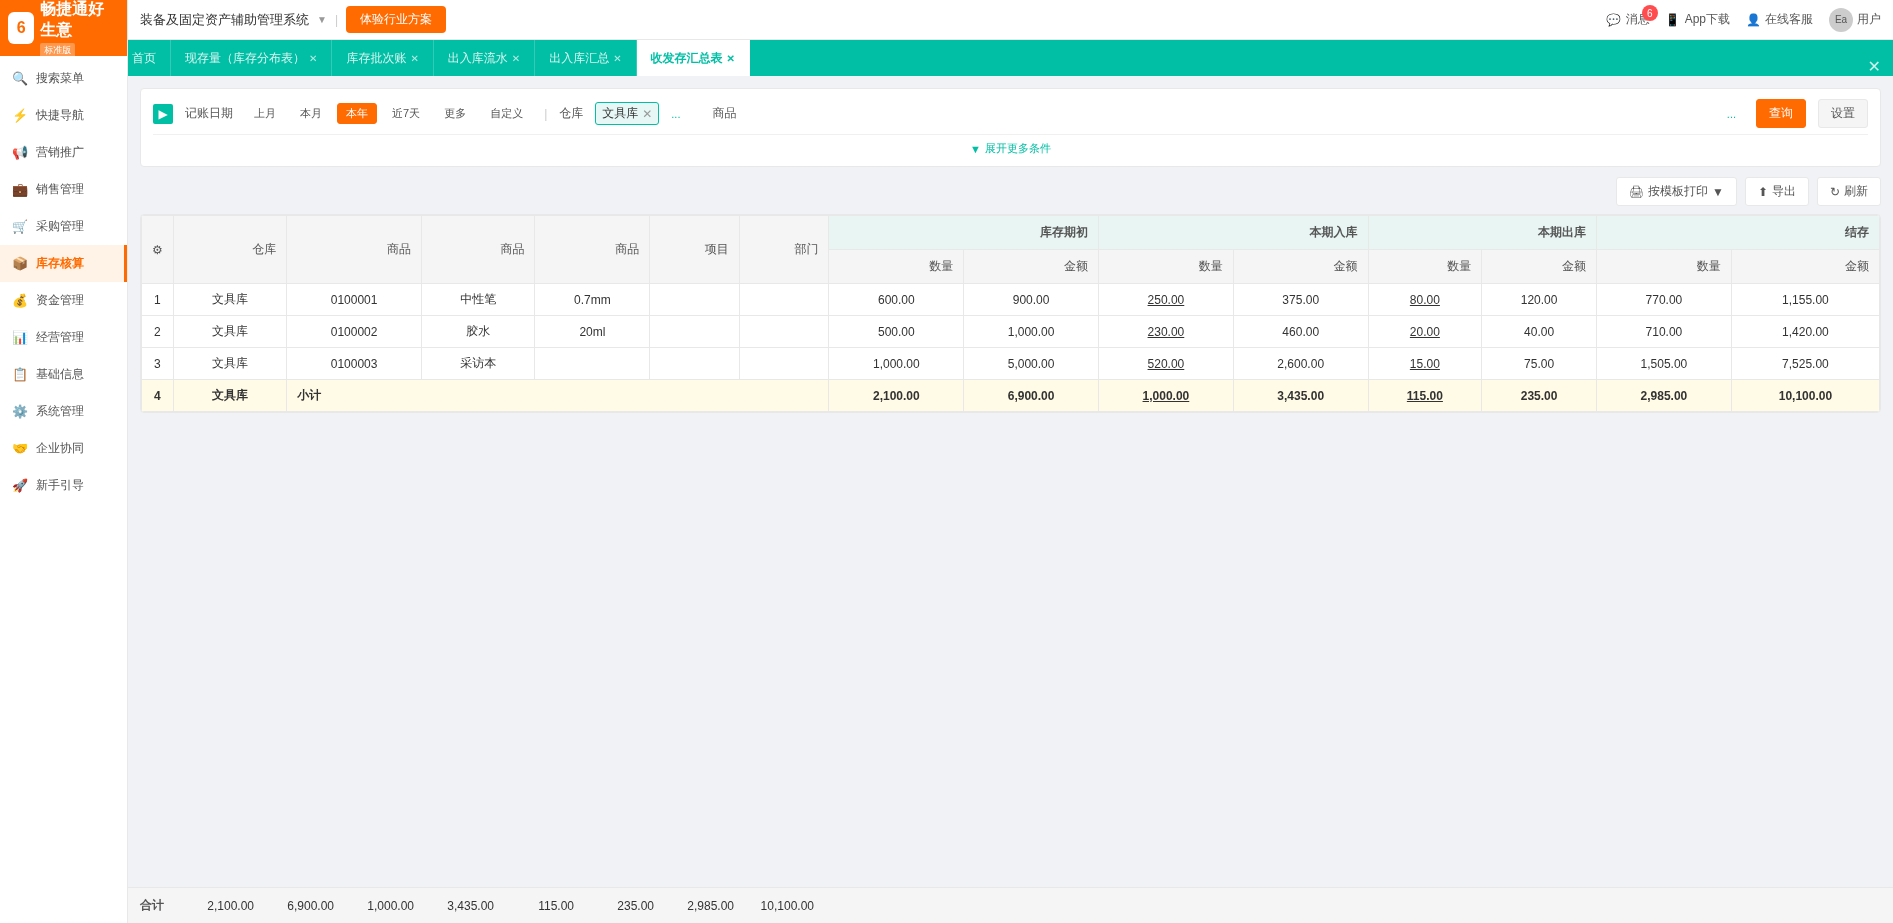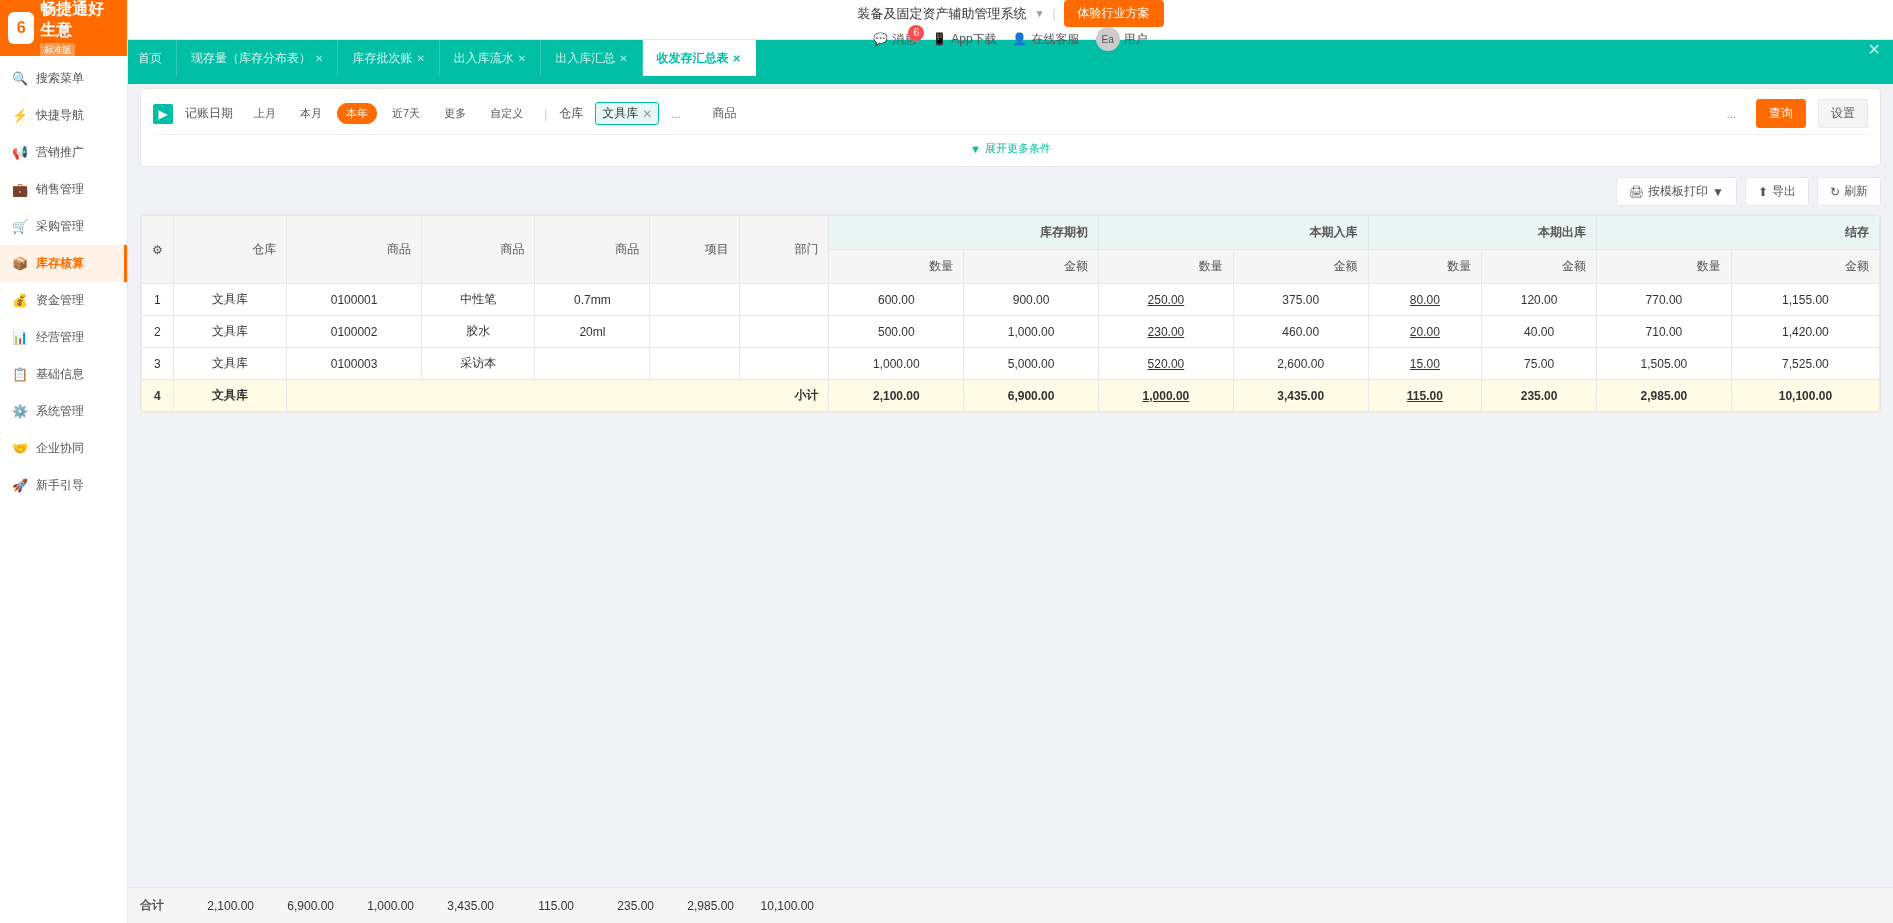--- a/index.html
+++ b/index.html
@@ -31,43 +31,43 @@
       font-size: 12px; transition: background 0.2s;
     }
     .sidebar-item.active { background: #fff3e8; color: #ff6b00; font-weight: bold; border-right: 3px solid #ff6b00; }
     .sidebar-item-icon { width: 16px; height: 16px; display: flex; align-items: center; justify-content: center; font-size: 13px; }
 
     
     .header {
       position: fixed; left: 128px; top: 0; right: 0; height: 40px;
       background: #fff; border-bottom: 1px solid #e8e8e8;
       display: flex; align-items: center; justify-content: space-between;
-      padding: 0 12px; z-index: 99; flex-direction: column;
+      padding: 16px 12px; z-index: 99;
     }
     .header-left { display: flex; align-items: center; gap: 8px; }
     .header-system-name { font-size: 13px; color: #333; }
     .header-dropdown { display: flex; align-items: center; gap: 4px; cursor: pointer; }
     .header-experience-btn {
       background: #ff6b00; color: #fff; border: none; border-radius: 4px;
       padding: 5px 14px; font-size: 12px; cursor: pointer;
     }
     .header-right { display: flex; align-items: center; gap: 16px; font-size: 12px; color: #555; }
     .header-right-item { display: flex; align-items: center; gap: 4px; cursor: pointer; position: relative; }
     .badge {
       background: #ff4d4f; color: #fff; border-radius: 10px;
       font-size: 10px; padding: 0 4px; min-width: 16px; height: 16px;
       display: flex; align-items: center; justify-content: center;
       position: absolute; top: -6px; right: -8px;
     }
     .user-avatar { width: 24px; height: 24px; border-radius: 50%; background: #ccc; display: flex; align-items: center; justify-content: center; font-size: 10px; }
 
     
     .tab-bar {
-      position: fixed; left: 124px; top: 40px; right: 0; height: 44px;
-      background: #00bfa5; display: flex; align-items: flex-start;
+      position: fixed; left: 118px; top: 40px; right: 0; height: 36px;
+      background: #00bfa5; display: flex; align-items: flex-end;
       z-index: 98; overflow: hidden;
     }
     .tab-item {
       display: flex; align-items: center; gap: 4px;
       padding: 0 14px; height: 36px; cursor: pointer;
       color: rgba(255,255,255,0.85); font-size: 12px; white-space: nowrap;
       border-right: 1px solid rgba(255,255,255,0.2);
     }
     .tab-item.active {
       background: #fff; color: #00bfa5; font-weight: bold;
@@ -96,21 +96,21 @@
       background: #fff; border-radius: 4px; padding: 10px 12px;
       margin-bottom: 10px; border: 1px solid #e8e8e8;
     }
     .filter-row { display: flex; align-items: center; gap: 12px; flex-wrap: wrap; }
     .filter-label { color: #555; white-space: nowrap; font-size: 12px; }
     .filter-date-btns { display: flex; gap: 6px; align-items: center; }
     .date-btn {
       padding: 2px 8px; border-radius: 3px; cursor: pointer; font-size: 11px;
       border: 1px solid transparent; background: transparent; color: #555;
     }
-    .date-btn.active { background: #ff6b00; color: #fff; border-color: #ff6b00; border-radius: 10px; }
+    .date-btn.active { background: #ff6b00; color: #fff; border-color: #ff6b00; }
     .date-range { color: #888; font-size: 11px; margin-top: 2px; }
     .warehouse-tag {
       display: flex; align-items: center; gap: 4px;
       background: #e6f7f5; border: 1px solid #00bfa5; border-radius: 3px;
       padding: 2px 6px; font-size: 12px; color: #333;
     }
     .warehouse-tag-close { cursor: pointer; color: #999; }
     .filter-more { color: #00bfa5; cursor: pointer; font-size: 11px; }
     .expand-btn {
       display: flex; align-items: center; gap: 4px; cursor: pointer;
@@ -415,21 +415,21 @@
     <td class="underline">520.00</td>
     <td>2,600.00</td>
     <td class="underline">15.00</td>
     <td>75.00</td>
     <td>1,505.00</td>
     <td>7,525.00</td>
   </tr>
             <tr class="subtotal">
   <td>4</td>
   <td>文具库</td>
-  <td colspan="5" style="text-align:right;">小计</td>
+  <td colspan="5" style="text-align:left;">小计</td>
   <td>2,100.00</td>
   <td>6,900.00</td>
   <td class="underline">1,000.00</td>
   <td>3,435.00</td>
   <td class="underline">115.00</td>
   <td>235.00</td>
   <td>2,985.00</td>
   <td>10,100.00</td>
 </tr>
           </tbody>

